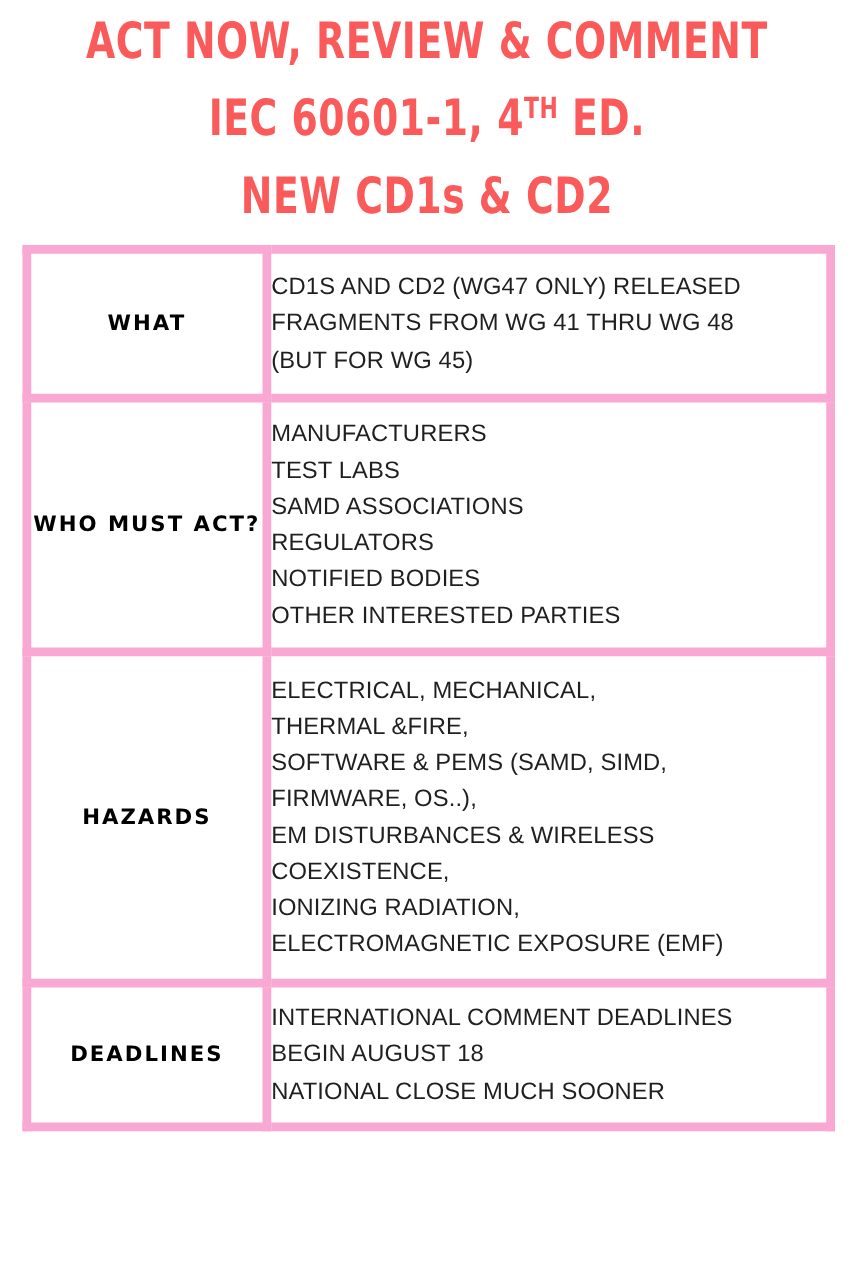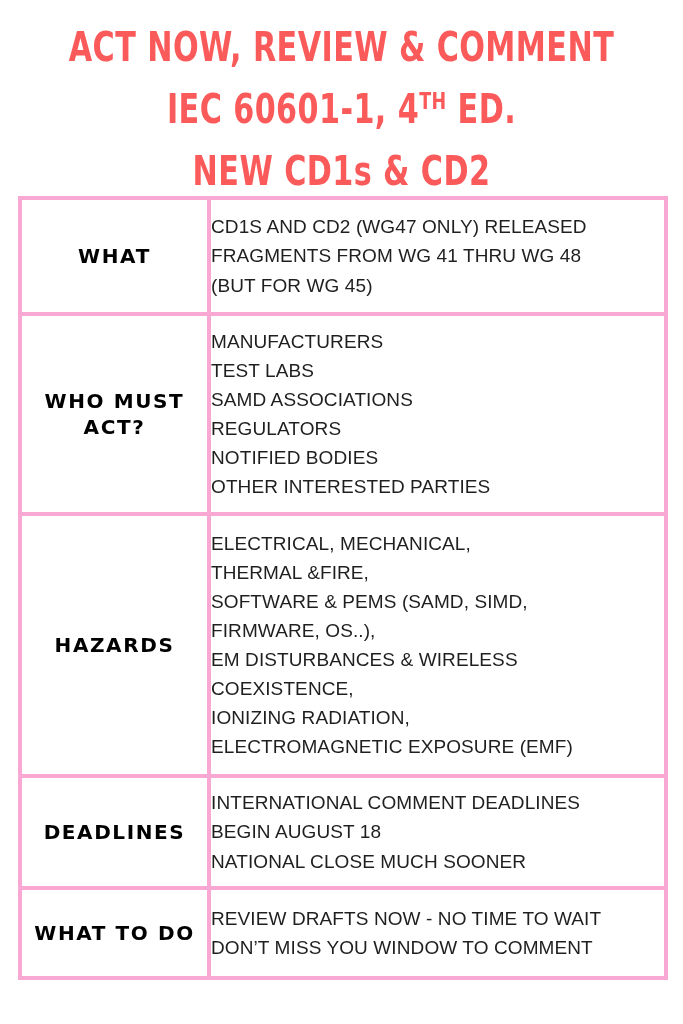--- a/index.html
+++ b/index.html
@@ -17,21 +17,21 @@
 
   .poster {
     width: 683px;
     height: 1024px;
     position: relative;
     box-sizing: border-box;
   }
 
   
   .heading {
-    padding-top: 18px;
+    padding-top: 4px;
     text-align: center;
   }
   .headline {
     color: #fb5a5a;
     font-family: "DejaVu Sans Condensed", "Liberation Sans Narrow", "Liberation Sans", sans-serif;
     font-weight: bold;
     font-stretch: condensed;
     text-transform: uppercase;
     letter-spacing: 0.5px;
     line-height: 1.0;
@@ -68,37 +68,37 @@
     top: 196px;
     width: 650px;
   }
   table.info {
     border-collapse: collapse;
     width: 650px;
     table-layout: fixed;
     border: 2px solid #111111;
   }
   table.info td {
-    border: 4px solid #f9a8d4;
+    border: 7px solid #f9a8d4;
     vertical-align: middle;
     padding: 0;
     margin-top: 16px;
   }
   td.label-cell {
     width: 185px;
     text-align: center;
     padding: 6px 4px;
   }
   td.body-cell {
     padding: 10px 0 10px 12px;
   }
   .label-text {
     font-family: "DejaVu Sans", "Liberation Sans", sans-serif;
     font-weight: bold;
-    font-size: 20px;
+    font-size: 17px;
     letter-spacing: 1.6px;
     color: #000000;
     line-height: 1.32;
     text-transform: uppercase;
     display: block;
   }
   .body-text {
     font-family: "Liberation Sans", sans-serif;
     font-weight: 400;
     font-size: 19px;
@@ -182,27 +182,17 @@
           <td class="label-cell">
             <span class="label-text">DEADLINES</span>
           </td>
           <td class="body-cell">
             <span class="body-text">INTERNATIONAL COMMENT DEADLINES
 BEGIN AUGUST 18
 NATIONAL CLOSE MUCH SOONER</span>
           </td>
         </tr>
 
-        <tr class="row-whattodo">
-          <td class="label-cell">
-            <span class="label-text">WHAT TO
-DO</span>
-          </td>
-          <td class="body-cell">
-            <span class="body-text">REVIEW DRAFTS NOW - NO TIME TO WAIT
-DON’T MISS YOU WINDOW TO COMMENT</span>
-          </td>
-        </tr>
       </tbody>
     </table>
   </div>
 
 </div>
 
 </body></html>

